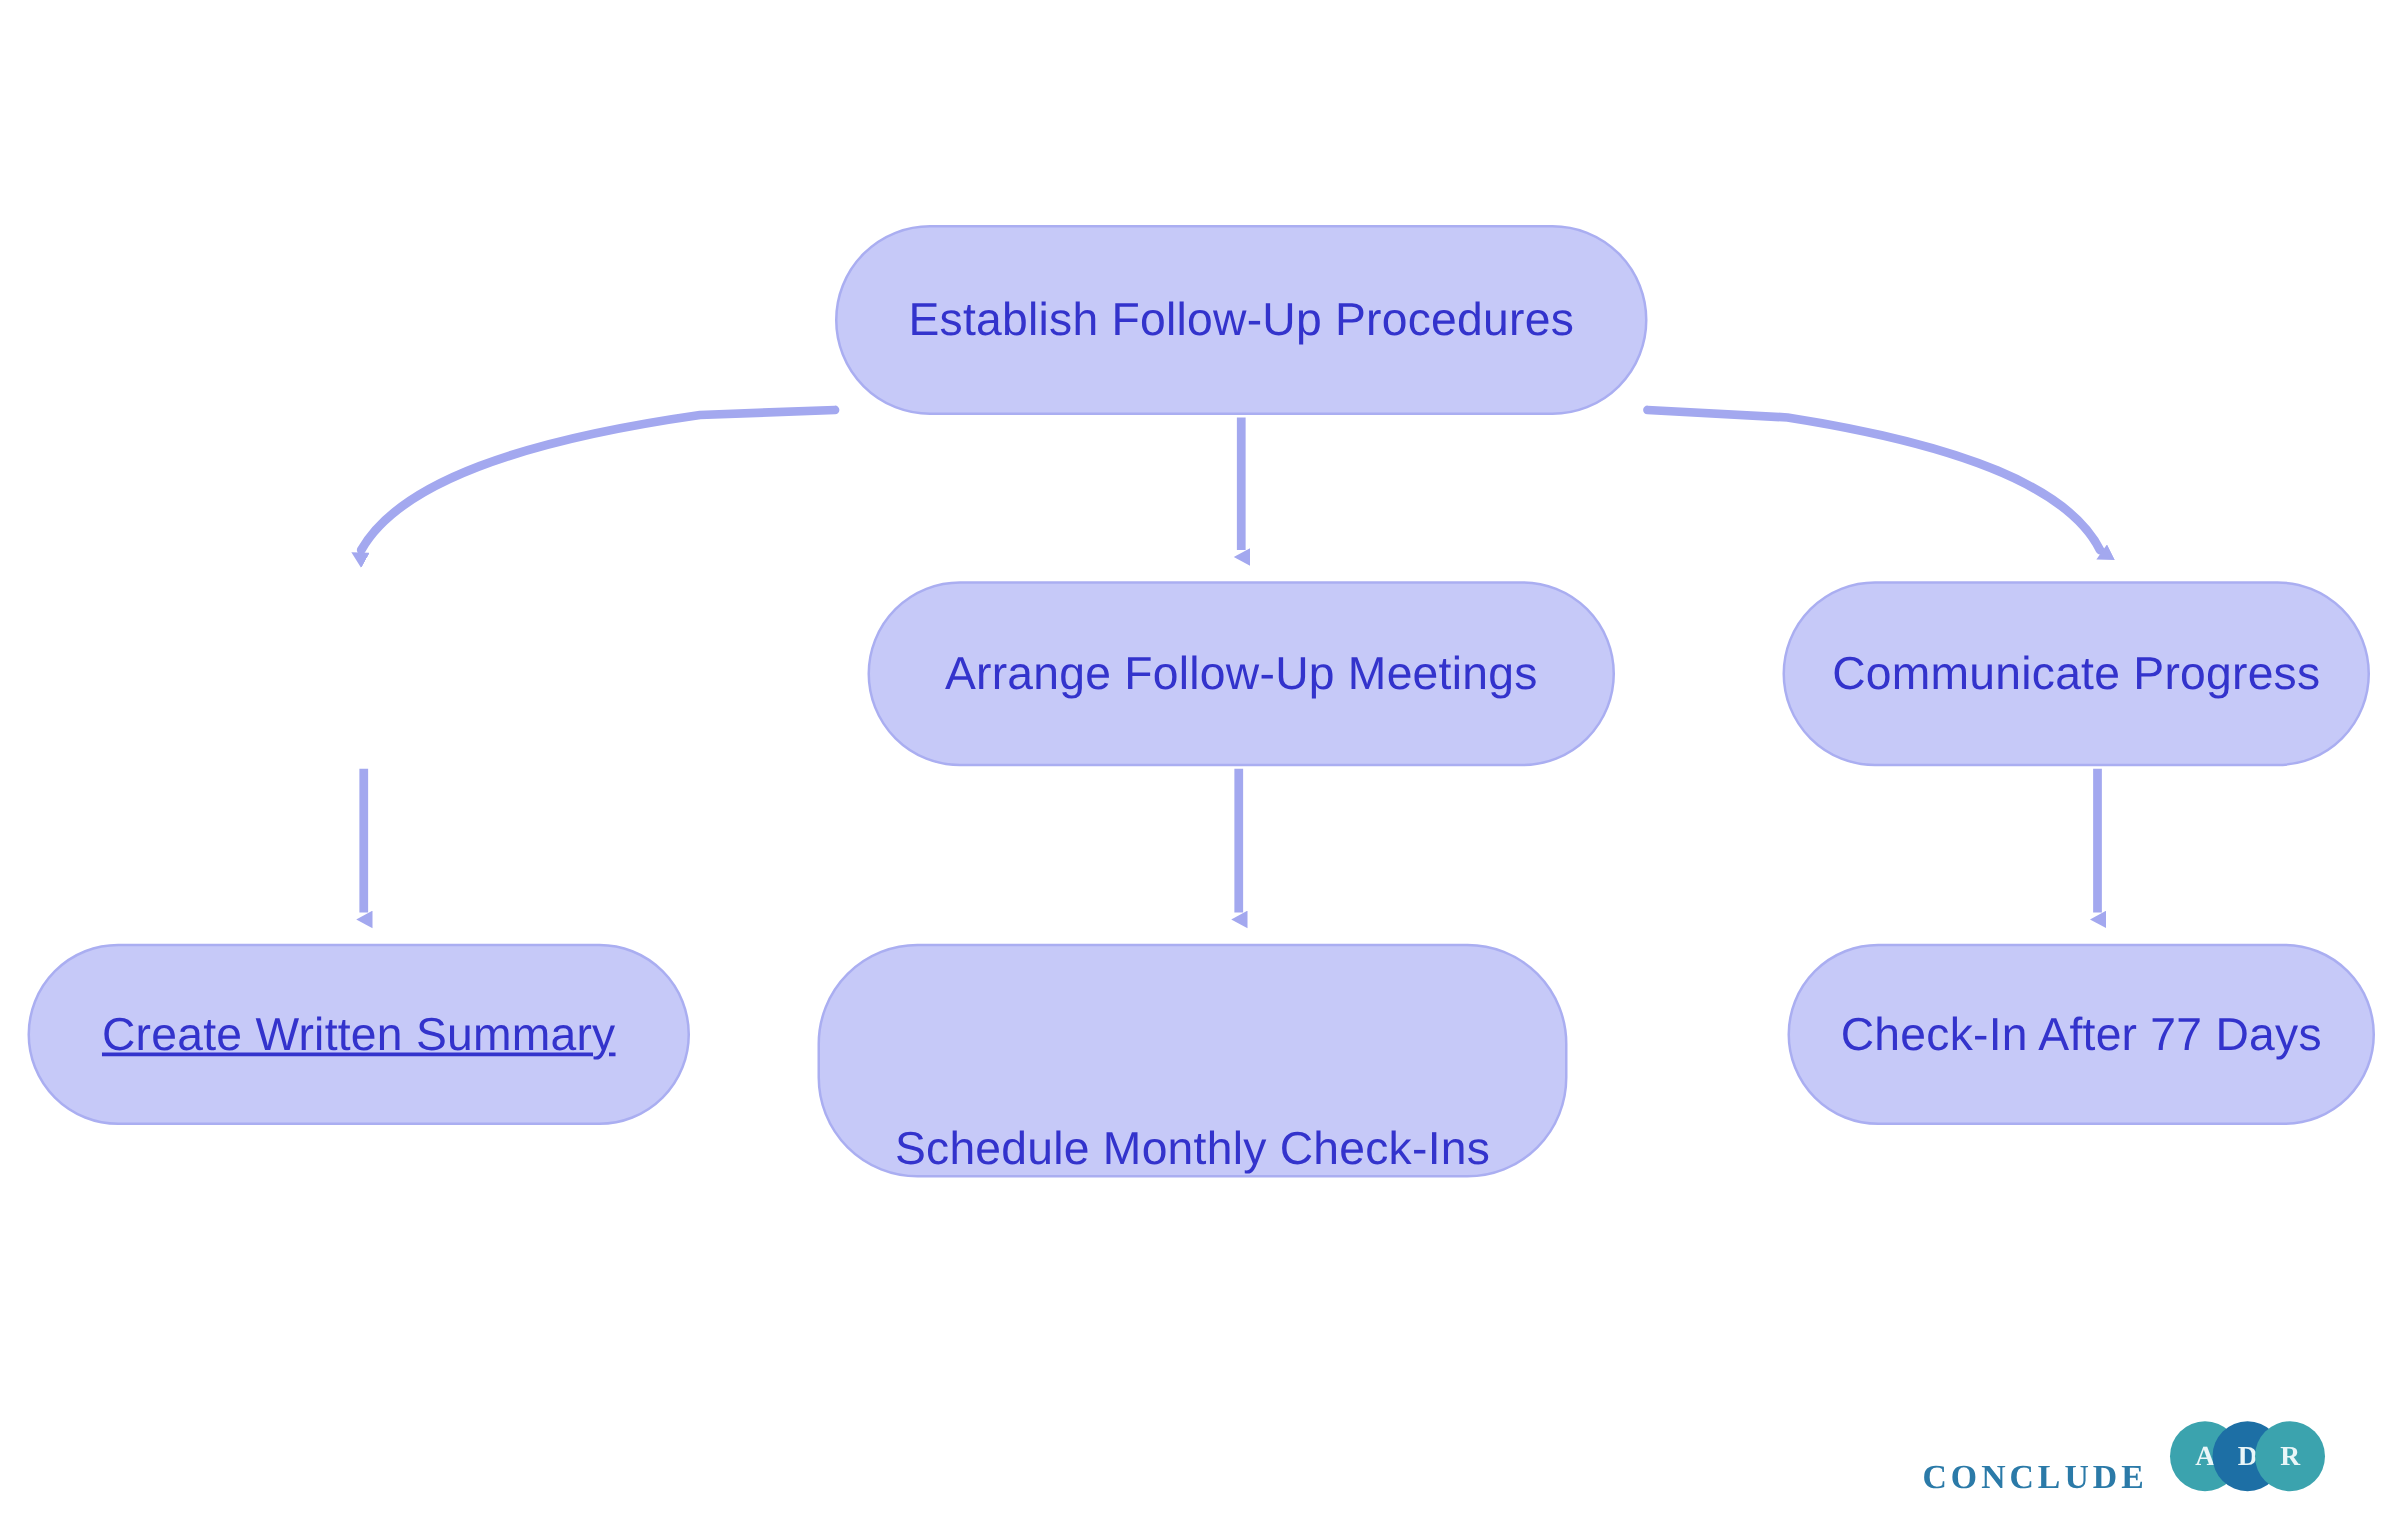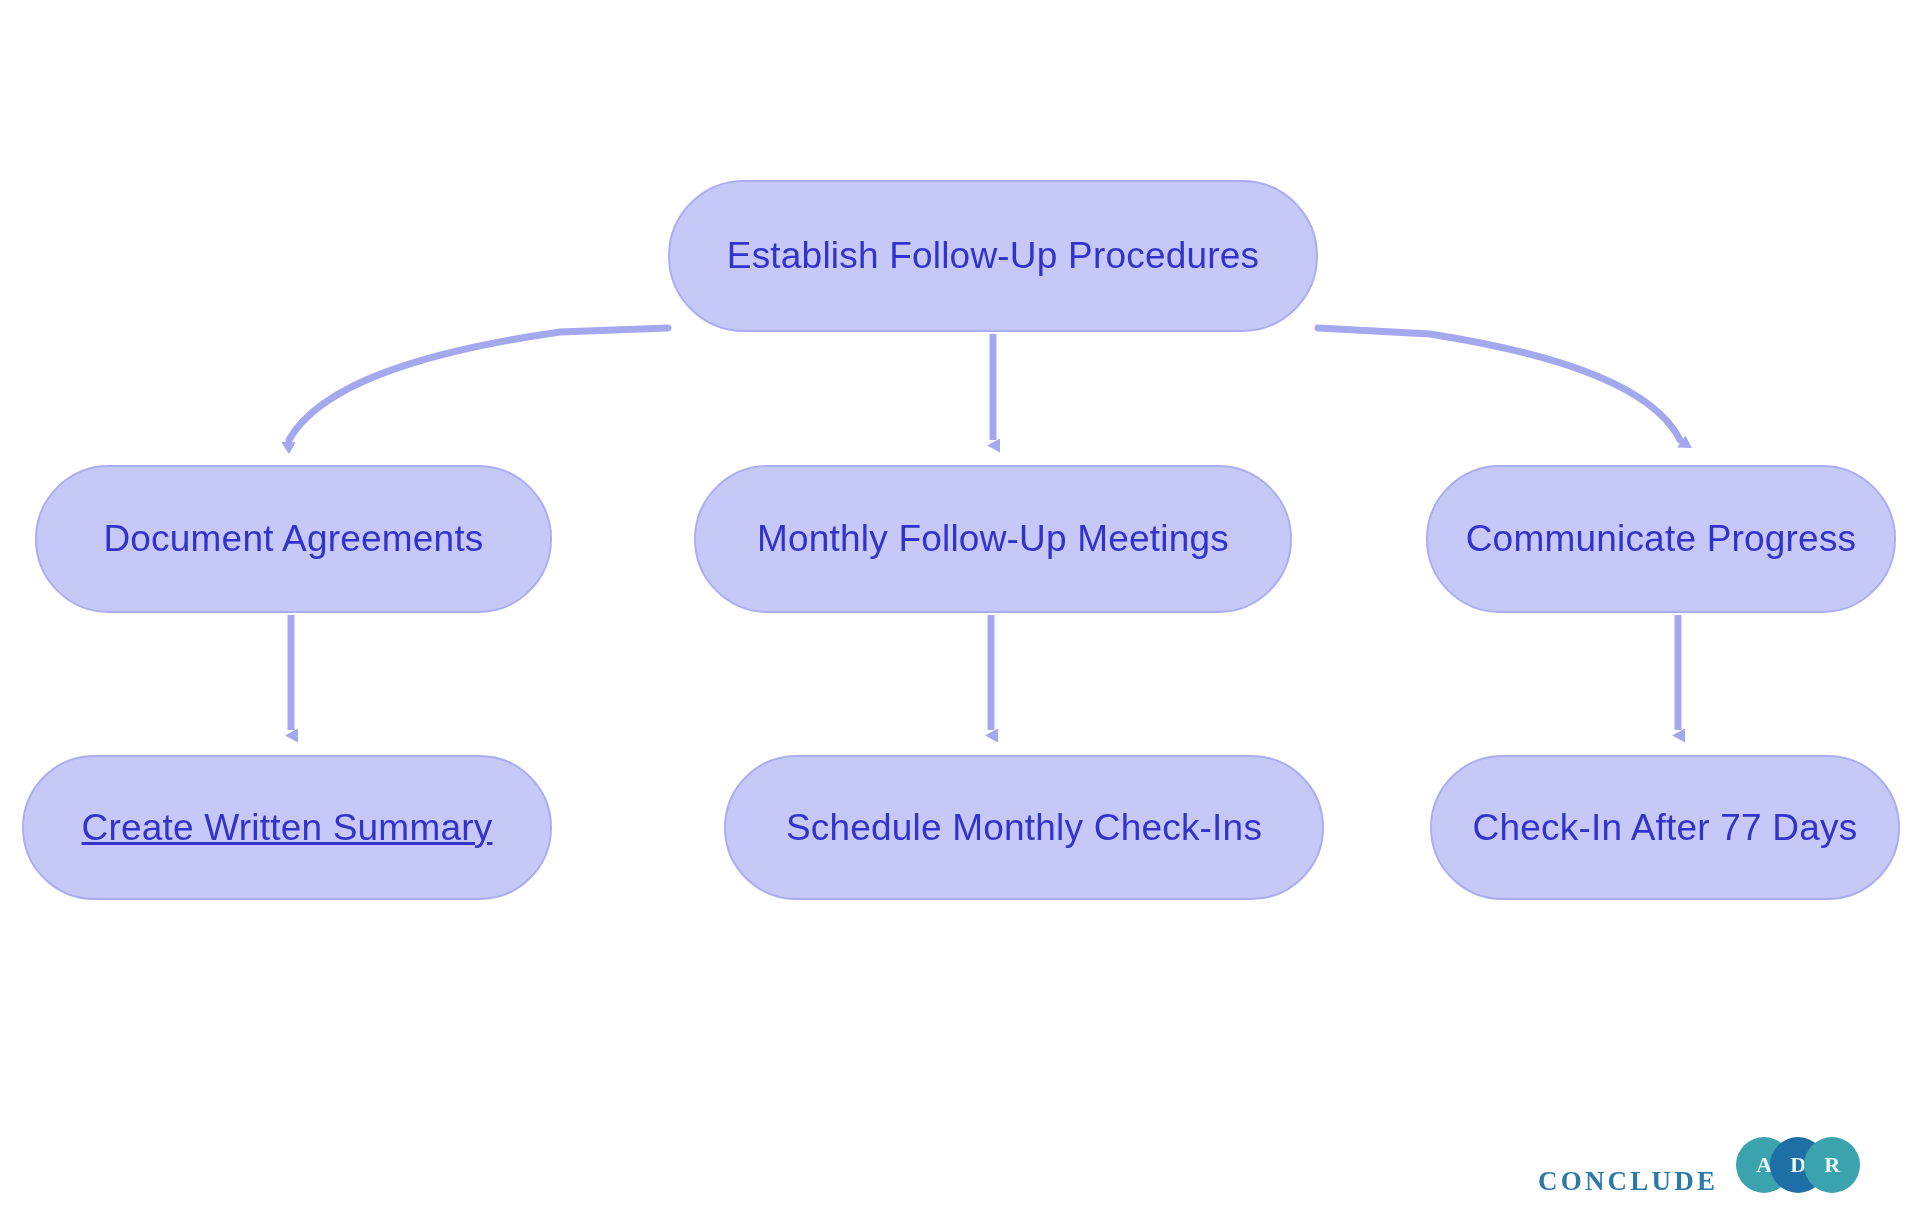--- a/index.html
+++ b/index.html
@@ -33,21 +33,21 @@
   
   #n-root{left:668px;top:180px;width:650px;height:152px;}
 
   
   #n-doc{left:35px;top:465px;width:517px;height:148px;}
   #n-arr{left:694px;top:465px;width:598px;height:148px;}
   #n-com{left:1426px;top:465px;width:470px;height:148px;}
 
   
   #n-sum{left:22px;top:755px;width:530px;height:145px;text-decoration:underline;}
-  #n-sch{left:724px;top:755px;width:600px;height:145px;}
+  #n-sch{left:654px;top:755px;width:600px;height:187px;align-items:flex-end;}
   #n-chk{left:1430px;top:755px;width:470px;height:145px;}
 
   
   #logo{
     position:absolute;
     left:1538px;top:1137px;
     height:56px;
     display:flex;align-items:center;
   }
   #logo-word{
@@ -93,26 +93,23 @@
 
     <path d="M 991,615 L 991,730" fill="none" stroke="#a3a8ef" stroke-width="7" marker-end="url(#ah)"></path>
 
     <path d="M 1678,615 L 1678,730" fill="none" stroke="#a3a8ef" stroke-width="7" marker-end="url(#ah)"></path>
   </svg>
 
   <div class="node" id="n-root">
     <span>Establish Follow-Up Procedures</span>
   </div>
 
-  <div class="node" id="n-doc">
-    <span>Document Agreements</span>
-  </div>
 
   <div class="node" id="n-arr">
-    <span>Monthly Follow-Up Meetings</span>
+    <span>Arrange Follow-Up Meetings</span>
   </div>
 
   <div class="node" id="n-com">
     <span>Communicate Progress</span>
   </div>
 
   <div class="node" id="n-sum">
     <span>Create Written Summary</span>
   </div>
 

